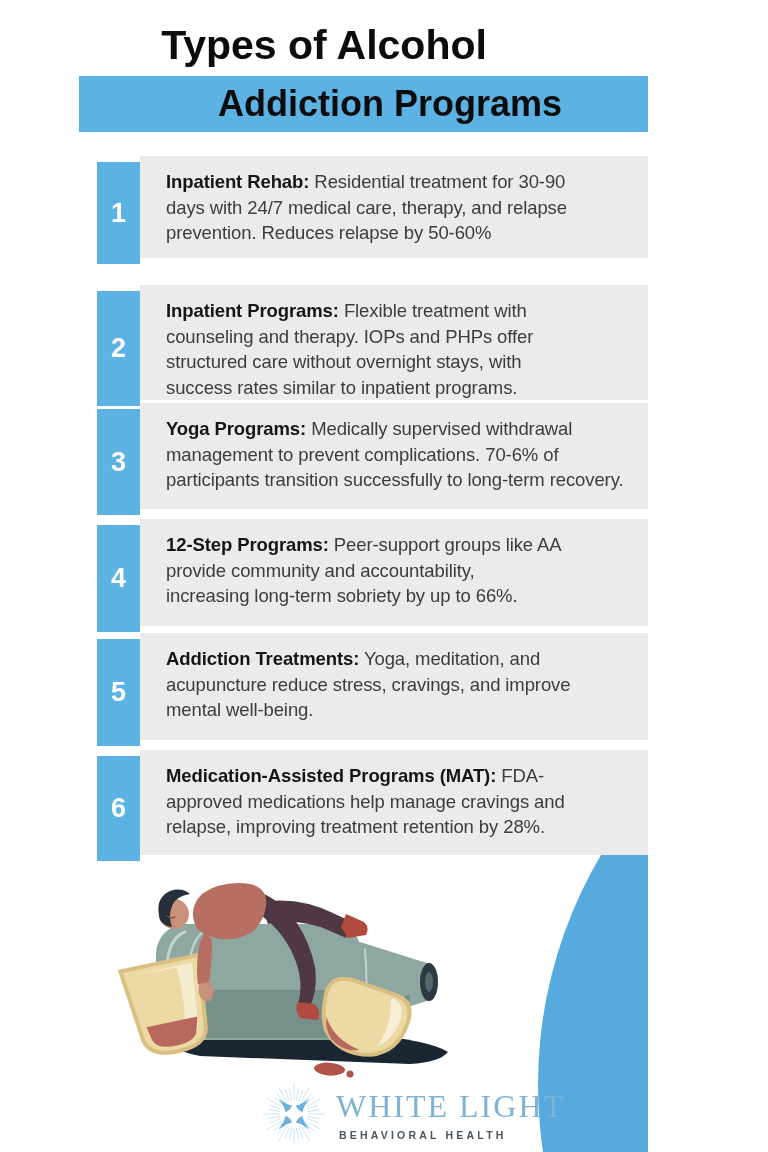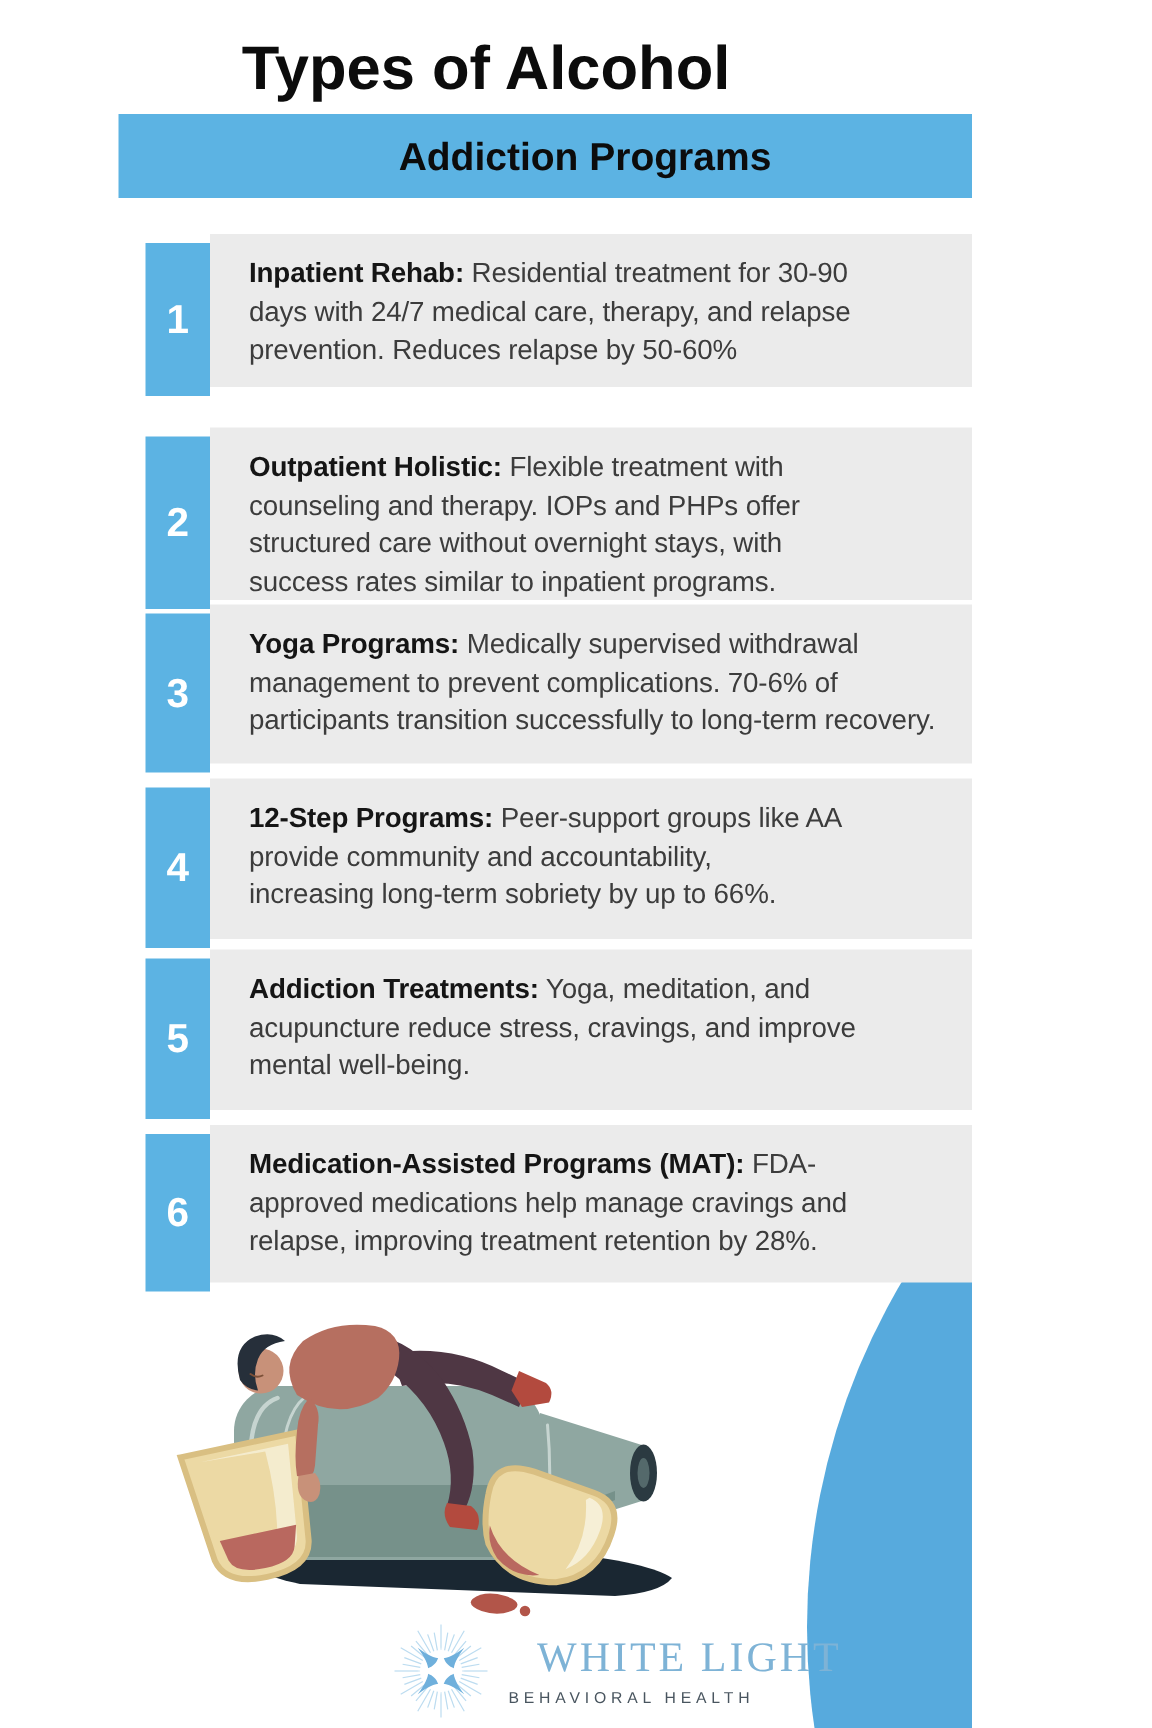--- a/index.html
+++ b/index.html
@@ -3,44 +3,44 @@
 <meta charset="utf-8">
 <style>
   html,body{margin:0;padding:0;background:#fff;}
   .page{position:relative;width:648px;height:1152px;overflow:hidden;background:#ffffff;
         font-family:"Liberation Sans",sans-serif;--accent:#5cb3e3;--boxbg:#ebebeb;--circle:#57aadd;}
 
   .main-title{position:absolute;top:22px;left:0;right:0;text-align:center;
       font-size:41px;font-weight:bold;color:#0c0c0c;z-index:2;}
   .banner{position:absolute;left:79px;top:76px;width:622px;height:56px;background:var(--accent);
       display:flex;align-items:center;justify-content:center;
-      font-size:26px;font-weight:bold;color:#0c0c0c;z-index:2;}
+      font-size:36px;font-weight:bold;color:#0c0c0c;z-index:2;}
 
   .row{position:absolute;left:97px;width:574px;display:flex;z-index:2;}
   .num{flex:0 0 43px;width:43px;background:var(--accent);color:#ffffff;font-weight:bold;
       font-size:27px;display:flex;align-items:center;justify-content:center;
       position:relative;top:6px;}
   .box{flex:1;background:var(--boxbg);padding:13px 12px 0 26px;font-size:18.5px;
       line-height:25.5px;color:#3c3c3c;letter-spacing:-0.1px;}
   .box b{color:#151515;}
   .box .desc{white-space:pre-line;}
 
   .r1{top:156px;height:102px;} .r2{top:285px;height:115px;} .r3{top:403px;height:106px;}
   .r4{top:519px;height:107px;} .r5{top:633px;height:107px;} .r6{top:750px;height:105px;}
 
   .big-circle{position:absolute;left:538px;top:633px;width:904px;height:904px;
       border-radius:50%;background:var(--circle);z-index:0;}
 
   .illustration{position:absolute;left:110px;top:872px;width:380px;height:215px;z-index:1;}
 
   .logo{position:absolute;left:262px;top:1082px;display:flex;align-items:center;z-index:2;}
   .logo-text{margin-left:10px;}
-  .logo-name{font-family:"Liberation Serif",serif;font-size:28px;letter-spacing:2px;
-      color:#7eb3d6;margin-left:22px;}
-  .logo-tagline{font-size:10.5px;font-weight:normal;letter-spacing:3.2px;color:#49555f;
+  .logo-name{font-family:"Liberation Serif",serif;font-size:32px;letter-spacing:2px;
+      color:#7eb3d6;}
+  .logo-tagline{font-size:10.5px;font-weight:bold;letter-spacing:3.2px;color:#49555f;
       margin-top:4px;padding-left:3px;}
 </style>
 </head>
 <body>
 
 <div class="page" style="--accent: #5cb3e3; --boxbg: #ebebeb; --circle: #57aadd;">
 
   <div class="big-circle"></div>
 
   <div class="main-title">Types of Alcohol</div>
@@ -48,21 +48,21 @@
 
   <div class="row r1">
     <div class="num">1</div>
     <div class="box"><b>Inpatient Rehab:</b><span class="desc"> Residential treatment for 30-90
 days with 24/7 medical care, therapy, and relapse
 prevention. Reduces relapse by 50-60%</span></div>
   </div>
 
   <div class="row r2">
     <div class="num">2</div>
-    <div class="box"><b>Outpatient Holistic:</b><span class="desc"> Flexible treatment with
+    <div class="box"><b>Inpatient Programs:</b><span class="desc"> Flexible treatment with
 counseling and therapy. IOPs and PHPs offer
 structured care without overnight stays, with
 success rates similar to inpatient programs.</span></div>
   </div>
 
   <div class="row r3">
     <div class="num">3</div>
     <div class="box"><b>Yoga Programs:</b><span class="desc"> Medically supervised withdrawal
 management to prevent complications. 70-6% of
 participants transition successfully to long-term recovery.</span></div>

